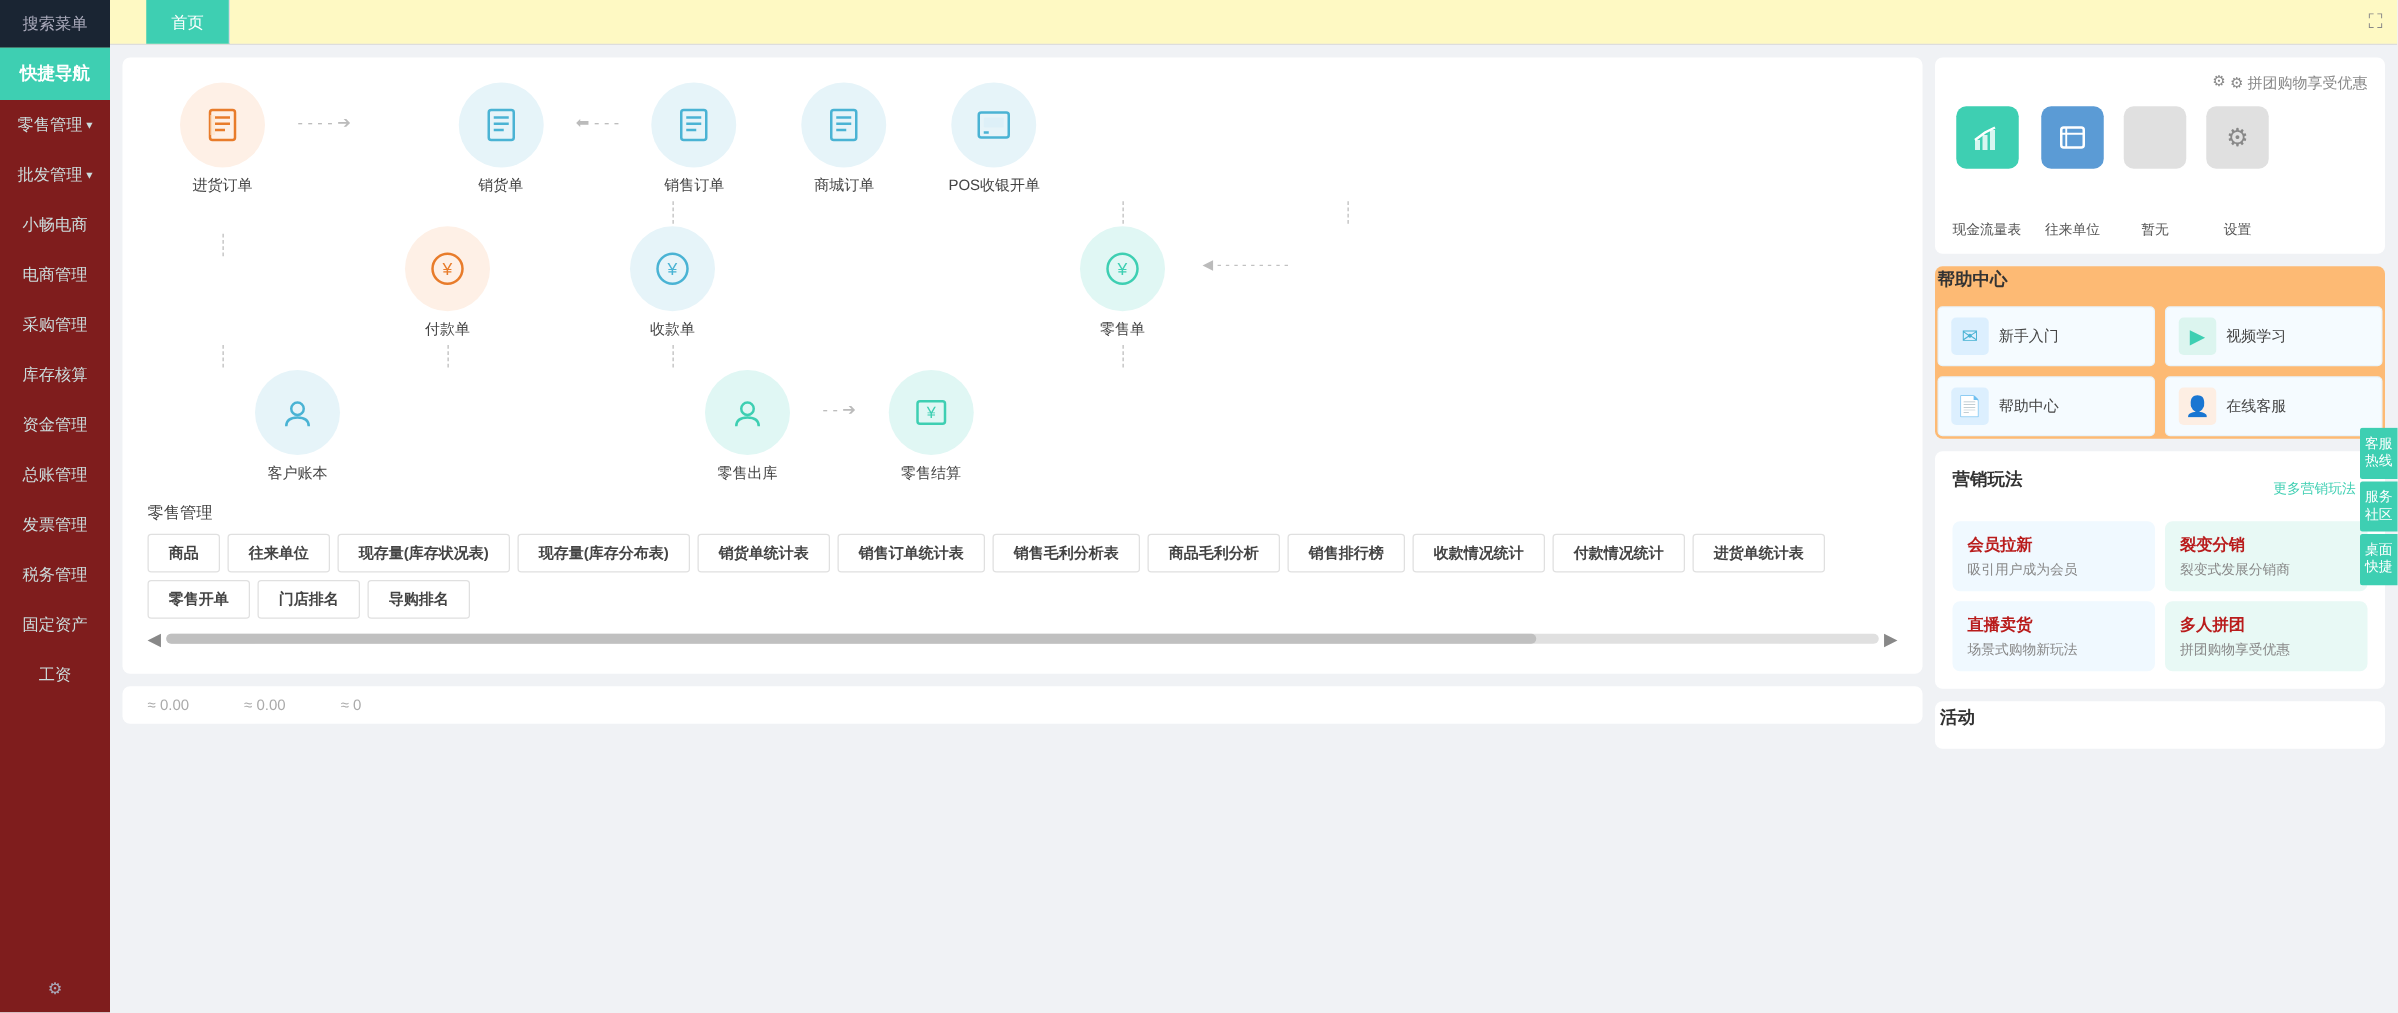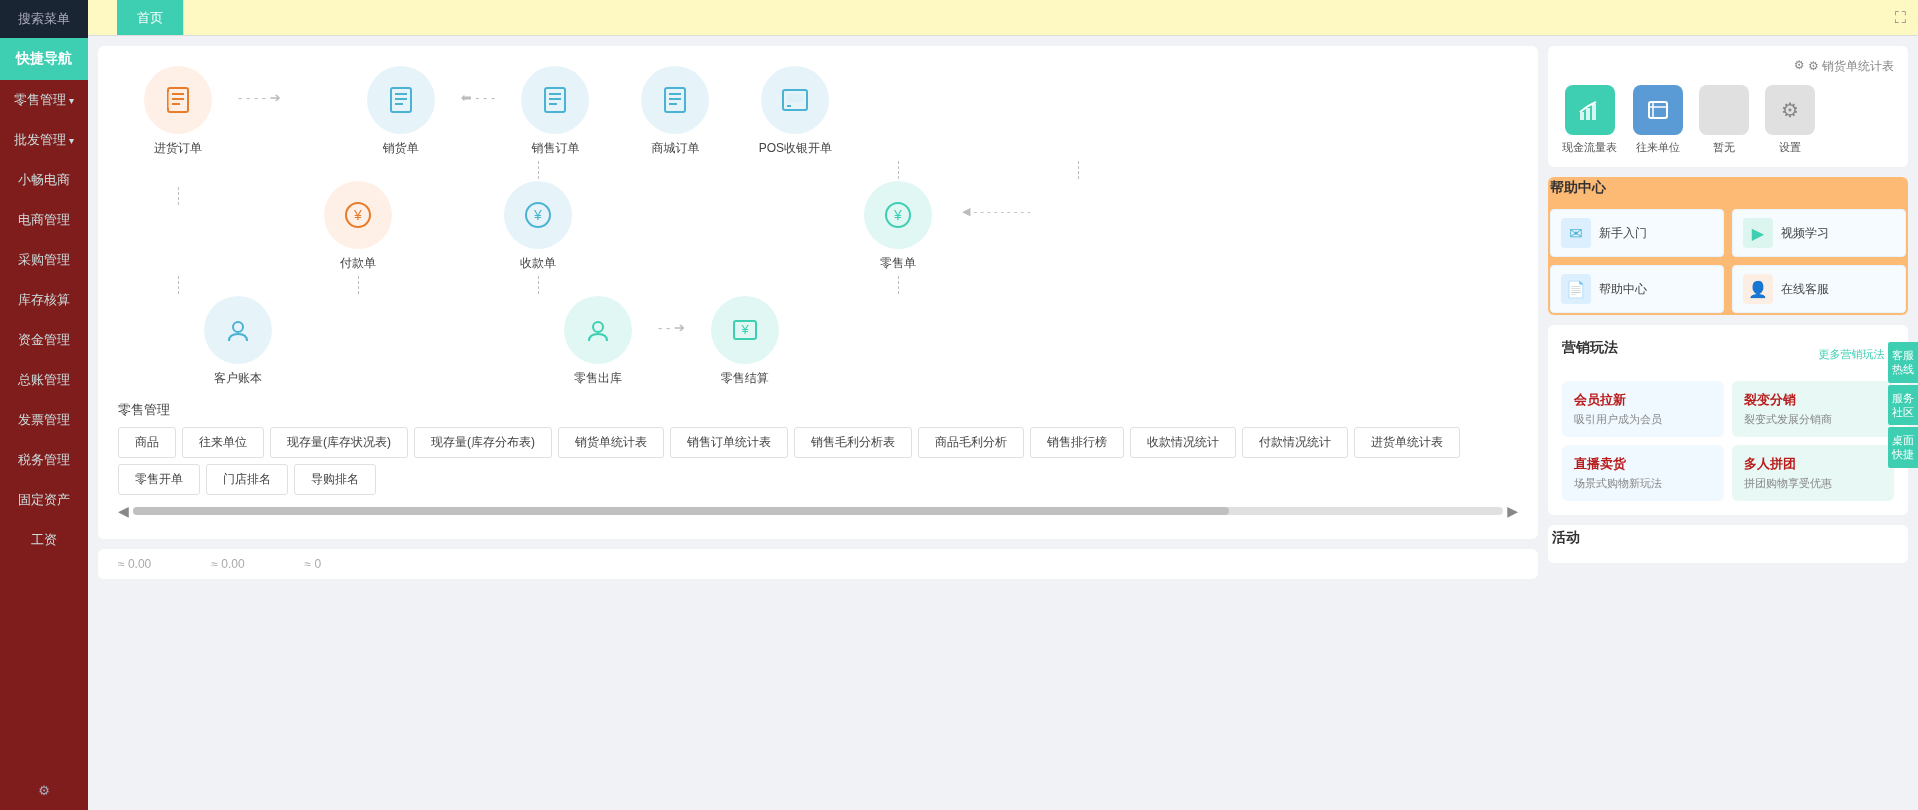--- a/index.html
+++ b/index.html
@@ -146,20 +146,21 @@
     }
     .func-btn {
       background: #fff;
       border: 1px solid #e0e0e0;
       border-radius: 3px;
       padding: 6px 16px;
       font-size: 12px;
       color: #444;
       cursor: pointer;
       white-space: nowrap;
+      font-weight: bold;
     }
 
     
     .scroll-bar-area {
       display: flex;
       align-items: center;
       gap: 4px;
       margin-top: 8px;
     }
     .scroll-arrow { color: #888; cursor: pointer; font-size: 14px; }
@@ -224,21 +225,21 @@
       border-radius: 8px;
       display: flex;
       align-items: center;
       justify-content: center;
       font-size: 22px;
     }
     .quick-icon-box.teal { background: #3ecfb2; color: #fff; }
     .quick-icon-box.blue-light { background: #5b9bd5; color: #fff; }
     .quick-icon-box.gray { background: #e0e0e0; color: #aaa; }
     .quick-icon-box.setting { background: #e0e0e0; color: #888; }
-    .quick-icon-label { font-size: 11px; color: #555; text-align: center; }
+    .quick-icon-label { font-size: 11px; color: #555; text-align: center; margin-top: 36px; }
 
     
     .help-card {
       background: #fdba74;
       border-radius: 6px;
       padding: 2px;
     }
     .card-title {
       font-size: 14px;
       font-weight: bold;
@@ -639,33 +640,33 @@
         <div class="scroll-bar-area">
           <span class="scroll-arrow">◀</span>
           <div class="scroll-track">
             <div class="scroll-thumb"></div>
           </div>
           <span class="scroll-arrow">▶</span>
         </div>
 
       </div>
 
-      <div style="background:#fff;border-radius:6px;padding:8px 20px;display:flex;gap:60px;color:#aaa;font-size:12px;">
+      <div style="background:#fff;border-radius:6px;padding:8px 20px;display:flex;gap:44px;color:#aaa;font-size:12px;">
         <span>≈ 0.00</span>
         <span>≈ 0.00</span>
         <span>≈ 0</span>
       </div>
     </div>
 
     <div class="right-panel">
 
       <div class="quick-icons-card">
         <div class="quick-icons-header">
           <span>⚙</span>&nbsp;
-          <span>⚙ 销货单统计表</span>
+          <span>⚙ 拼团购物享受优惠</span>
         </div>
         <div class="quick-icons-row">
           <div class="quick-icon-item">
             <div class="quick-icon-box teal">
               <svg width="24" height="24" viewBox="0 0 24 24">
                   <rect x="2" y="14" width="4" height="8" fill="white" opacity="0.8"></rect>
                   <rect x="8" y="10" width="4" height="12" fill="white" opacity="0.8"></rect>
                   <rect x="14" y="6" width="4" height="16" fill="white" opacity="0.8"></rect>
                   <polyline points="2,14 10,8 18,4" fill="none" stroke="white" stroke-width="2"></polyline>
                 </svg>

